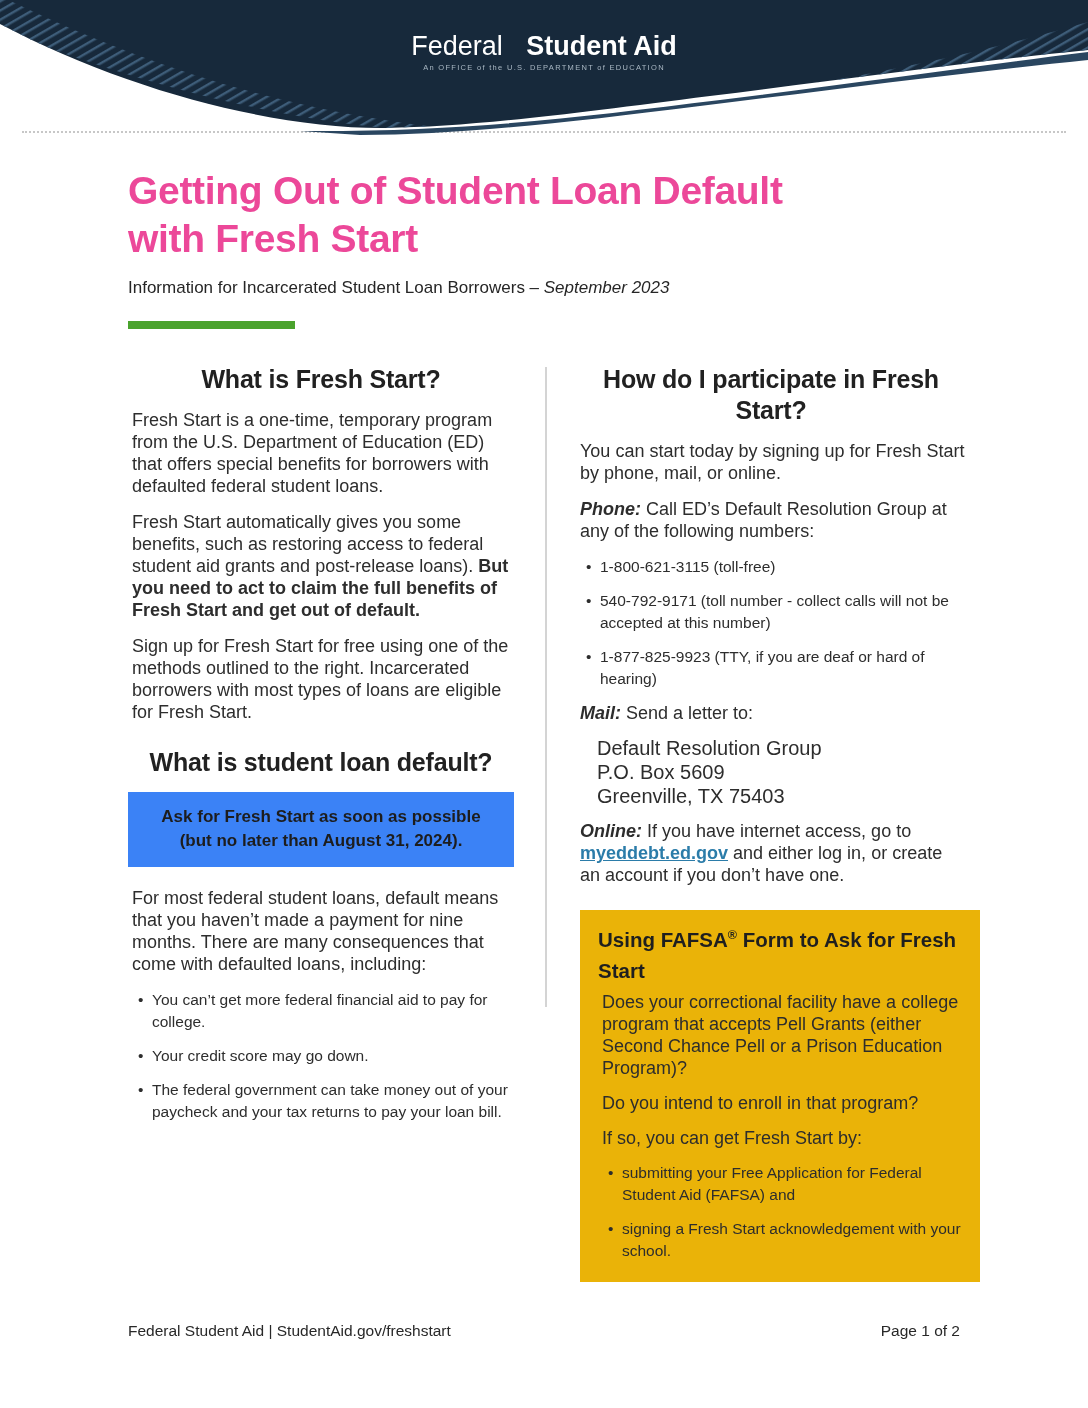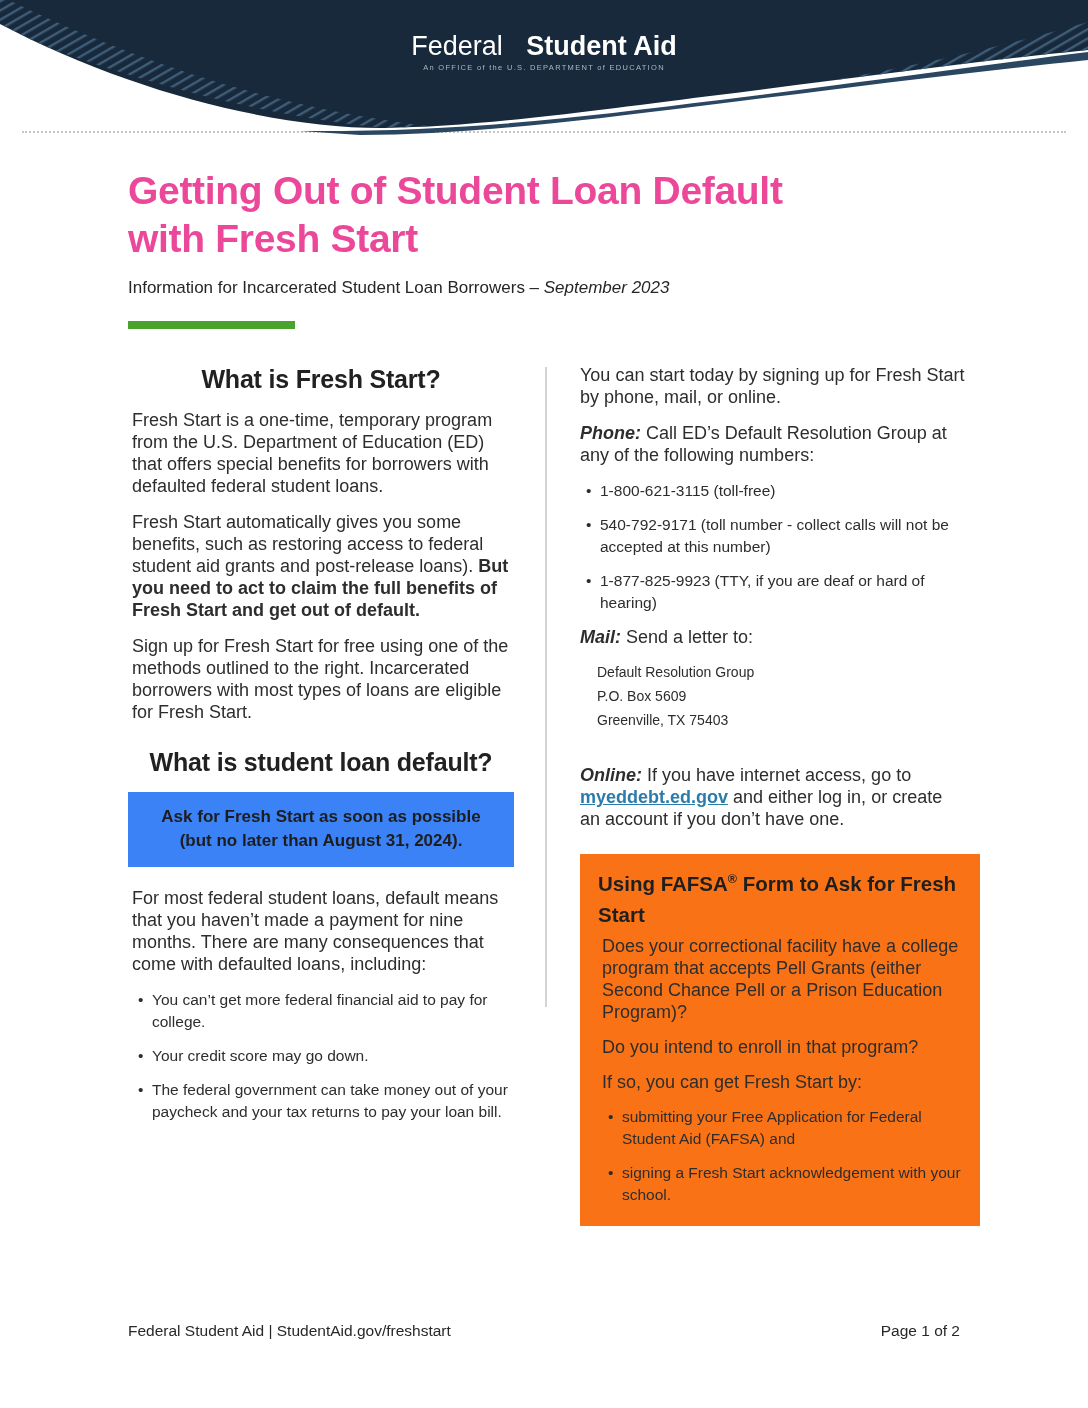--- a/index.html
+++ b/index.html
@@ -53,25 +53,25 @@
   p  { font-size:18px; line-height:22px; margin:0 0 14px 4px; color:#2d2d2d; }
   .b  { font-weight:700; }
   .bi { font-weight:700; font-style:italic; }
   .bul { display:flex; margin:0 0 12px 0; font-size:15.5px; line-height:22px; }
   .bul .dot { flex:0 0 24px; padding-left:10px; }
   .callout {
     background:#3b82f6; margin:4px 0 20px 0; padding:13px 8px 14px 8px;
     text-align:center; font-weight:700; font-size:17px; line-height:24px;
     color:#1d1d1d;
   }
-  .address { margin:0 0 32px 21px; font-size:14px; line-height:24px; }
+  .address { margin:0 0 12px 21px; font-size:20px; line-height:24px; }
   a.link { font-weight:700; text-decoration:underline; }
   
   .fafsa-box {
-    width:400px; margin:24px 0 0 4px; background:#f97316;
+    width:400px; margin:24px 0 0 4px; background:#eab308;
     padding:16px 18px 18px 18px;
   }
   .fafsa-box h3 { font-size:20.5px; line-height:27px; font-weight:700;
                   color:#1f1f1f; margin:0 0 7px 0; }
   .fafsa-box h3 .sup { font-size:12.5px; position:relative; top:-8px; }
   .fafsa-box p { margin-bottom:13px; }
   .fafsa-box .bul:last-child { margin-bottom:2px; }
   
   .footer {
     position:absolute; left:128px; right:128px; top:1322px;
@@ -145,20 +145,21 @@
       <span class="dot">•</span>
       <span>Your credit score may go down.</span>
     </div>
     <div class="bul">
       <span class="dot">•</span>
       <span>The federal government can take money out of your paycheck and your tax returns to pay your loan bill.</span>
     </div>
   </div>
 
   <div class="col-right">
+    <h2>How do I participate in Fresh Start?</h2>
     <p>You can start today by signing up for Fresh Start by phone, mail, or online.</p>
 
     <p><span class="bi">Phone:</span><span> Call ED’s Default Resolution Group at any of the following numbers:</span></p>
 
     <div class="bul">
       <span class="dot">•</span>
       <span>1-800-621-3115 (toll-free)</span>
     </div>
     <div class="bul">
       <span class="dot">•</span>

